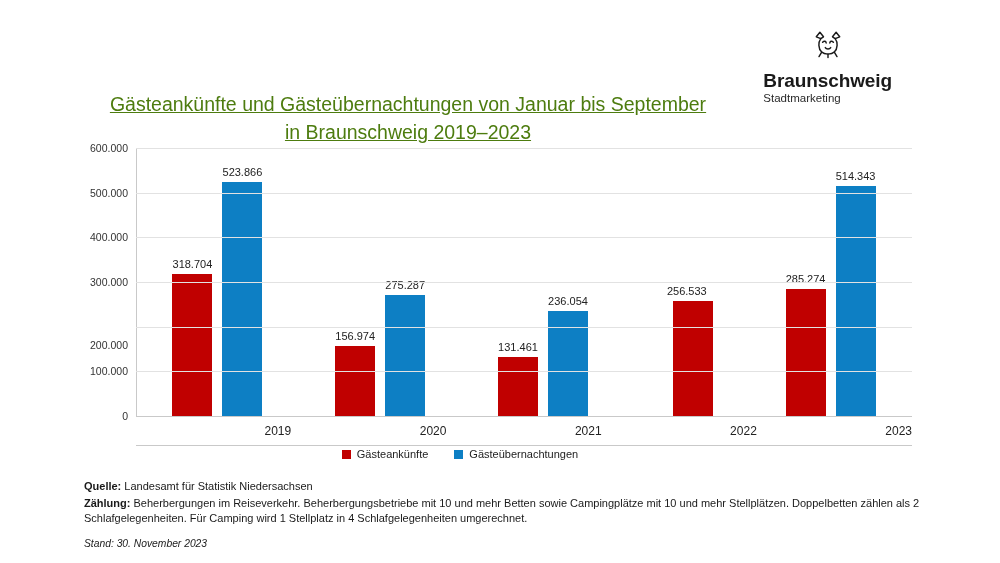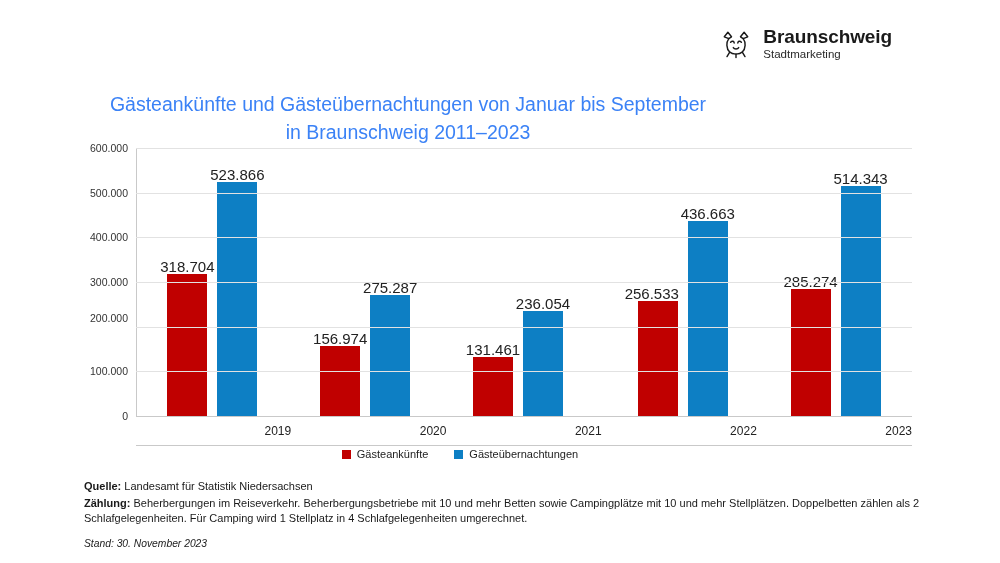--- a/index.html
+++ b/index.html
@@ -23,20 +23,21 @@
   }
 
   
   .logo {
     position: absolute;
     top: 26px;
     right: 108px;
     display: flex;
     align-items: center;
     gap: 9px;
+    flex-direction: column;
   }
   .logo-mark {
     width: 36px;
     height: 36px;
     flex: 0 0 auto;
   }
   .logo-text {
     line-height: 1;
   }
   .logo-title {
@@ -52,22 +53,23 @@
   }
 
   
   .chart-title {
     position: absolute;
     top: 90px;
     left: 0;
     width: 816px;
     text-align: center;
     font-size: 19.5px;
-    color: #3b82f6;
+    color: #4d7c0f;
     line-height: 1.45;
+    text-decoration: underline;
   }
   .chart-title .line2 { display: block; }
 
   
   .plot-wrap {
     position: absolute;
     left: 0;
     top: 148px;
     width: 1000px;
     height: 290px;
@@ -135,21 +137,21 @@
   }
   .bar .bar-fill {
     width: 100%;
     height: 100%;
   }
   .bar .value {
     position: absolute;
     top: -16px;
     left: 50%;
     transform: translateX(-50%);
-    font-size: 15px;
+    font-size: 11px;
     color: #222;
     white-space: nowrap;
   }
 
   
   .x-labels {
     position: absolute;
     left: 136px;
     right: 88px;
     top: 268px;
@@ -238,28 +240,28 @@
       </g>
     </svg>
     <div class="logo-text">
       <div class="logo-title">Braunschweig</div>
       <div class="logo-sub">Stadtmarketing</div>
     </div>
   </div>
 
   <div class="chart-title">
     <span>Gästeankünfte und Gästeübernachtungen von Januar bis September</span>
-    <span class="line2">in Braunschweig 2011–2023</span>
+    <span class="line2">in Braunschweig 2019–2023</span>
   </div>
 
   <div class="plot-wrap">
     <div class="y-labels" id="y-labels">
         <div class="y-label" style="top: 268px;">0</div>
         <div class="y-label" style="top: 223.333px;">100.000</div>
-        <div class="y-label" style="top: 170px;">200.000</div>
+        <div class="y-label" style="top: 197px;">200.000</div>
         <div class="y-label" style="top: 134px;">300.000</div>
         <div class="y-label" style="top: 89.3333px;">400.000</div>
         <div class="y-label" style="top: 44.6667px;">500.000</div>
         <div class="y-label" style="top: 0px;">600.000</div>
       </div>
     <div class="grid" id="grid">
       <div class="axis-left"></div>
       <div class="groups" id="groups">
           <div class="group">
             <div class="bar" style="height: 142.354px;">
@@ -288,24 +290,20 @@
             </div>
             <div class="bar" style="height: 105.437px;">
               <div class="bar-fill" style="background: rgb(13, 127, 196);"></div>
               <div class="value">236.054</div>
             </div>
           </div>
           <div class="group">
             <div class="bar" style="height: 114.585px; padding-left: 12px;">
               <div class="bar-fill" style="background: rgb(192, 0, 0);"></div>
               <div class="value">256.533</div>
-            </div>
-            <div class="bar" style="height: 195.043px;">
-              <div class="bar-fill" style="background: rgb(13, 127, 196);"></div>
-              <div class="value">436.663</div>
             </div>
           </div>
           <div class="group">
             <div class="bar" style="height: 127.422px;">
               <div class="bar-fill" style="background: rgb(192, 0, 0);"></div>
               <div class="value">285.274</div>
             </div>
             <div class="bar" style="height: 229.74px;">
               <div class="bar-fill" style="background: rgb(13, 127, 196);"></div>
               <div class="value">514.343</div>

